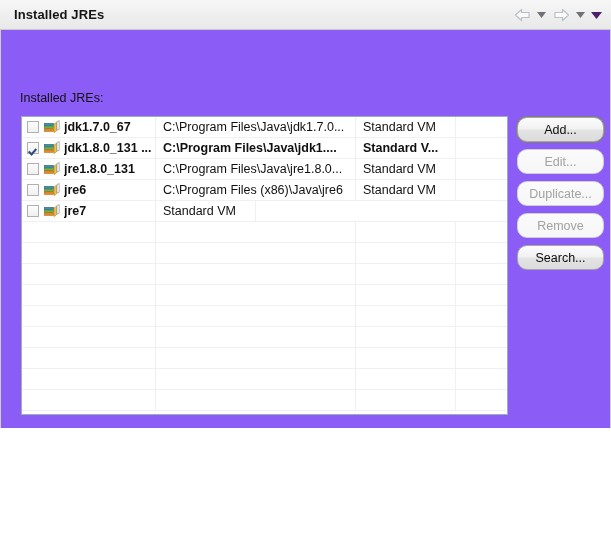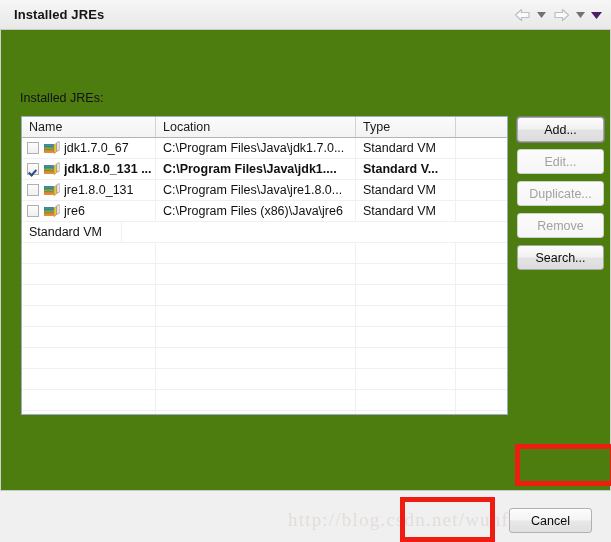--- a/index.html
+++ b/index.html
@@ -3,22 +3,22 @@
 <meta charset="utf-8">
 <style>
   html, body {
     margin: 0;
     padding: 0;
     background: #ffffff;
   }
   #root {
     position: relative;
     width: 611px;
-    height: 542px;
-    background: #4d7c0f;
+    height: 428px;
+    background: #8b5cf6;
     font-family: "Liberation Sans", sans-serif;
     font-size: 12px;
     color: #000000;
     overflow: hidden;
     box-sizing: border-box;
   }
 
   
   #titlebar {
     position: absolute;
@@ -113,21 +113,21 @@
     box-sizing: border-box;
     display: flex;
     align-items: center;
     border-right: 1px solid #eef1f4;
     overflow: hidden;
     white-space: nowrap;
     font-size: 12.5px;
     color: #101010;
     padding-left: 7px;
   }
-  .trow .td.col-name { padding-left: 5px; }
+  .trow .td.col-name { padding-left: 5px; font-weight: bold; }
   .trow.bold .td { font-weight: bold; }
 
   .cbox {
     width: 12px; height: 12px;
     box-sizing: border-box;
     border: 1px solid #b0b0b0;
     background: linear-gradient(to bottom, #fdfdfd, #f0f0f0);
     flex: 0 0 auto;
     position: relative;
     margin-right: 5px;
@@ -148,21 +148,21 @@
     position: relative;
   }
   .jre-icon svg { display: block; }
   .nametext { overflow: hidden; white-space: nowrap; text-overflow: clip; }
 
   
   .btn {
     box-sizing: border-box;
     background: linear-gradient(to bottom, #fcfcfc 0%, #f1f1f1 48%, #e3e3e3 52%, #dcdcdc 100%);
     border: 1px solid #a6a6a6;
-    border-radius: 3px;
+    border-radius: 10px;
     font-family: "Liberation Sans", sans-serif;
     font-size: 12.5px;
     color: #0c0c0c;
     display: flex;
     align-items: center;
     justify-content: center;
     padding: 10px;
     user-select: none;
   }
   .btn.disabled {
@@ -300,26 +300,20 @@
     </div>
   </div>
 
   <div id="frame-left"></div>
   <div id="frame-right"></div>
 
 
   <div id="listlabel">Installed JREs:</div>
 
   <div id="table">
-    <div id="thead">
-      <div class="th col-name">Name</div>
-      <div class="th col-loc">Location</div>
-      <div class="th col-type">Type</div>
-      <div class="th col-pad"></div>
-    </div>
     <div id="tbody">
         <div class="trow">
           <div class="td col-name">
             <span class="cbox"></span>
             <span class="jre-icon">
               <svg width="16" height="14" viewBox="0 0 16 14">
                 <rect x="0.5" y="3.5" width="9" height="2.4" fill="#3f8fa8" stroke="#2c6a7e" stroke-width="0.7"></rect>
                 <rect x="0.5" y="6.2" width="9" height="2.4" fill="#6fb24a" stroke="#4c8a31" stroke-width="0.7"></rect>
                 <rect x="0.5" y="8.9" width="9" height="2.4" fill="#e98b2a" stroke="#bf6a16" stroke-width="0.7"></rect>
                 <path d="M10 12.6 L10 4.2 L12.6 2.2 L12.6 10.6 Z" fill="#f2c14a" stroke="#b88c1d" stroke-width="0.7"></path>
@@ -380,20 +374,33 @@
                 <path d="M12.9 1.6 L15.2 0.6 L15.2 9.2 L12.9 10.2 Z" fill="#ffffff" stroke="#8e8e8e" stroke-width="0.7"></path>
               </svg>
             </span>
             <span class="nametext">jre6</span>
           </div>
           <div class="td col-loc">C:\Program Files (x86)\Java\jre6</div>
           <div class="td col-type">Standard VM</div>
           <div class="td col-pad"></div>
         </div>
         <div class="trow">
+          <div class="td col-name">
+            <span class="cbox"></span>
+            <span class="jre-icon">
+              <svg width="16" height="14" viewBox="0 0 16 14">
+                <rect x="0.5" y="3.5" width="9" height="2.4" fill="#3f8fa8" stroke="#2c6a7e" stroke-width="0.7"></rect>
+                <rect x="0.5" y="6.2" width="9" height="2.4" fill="#6fb24a" stroke="#4c8a31" stroke-width="0.7"></rect>
+                <rect x="0.5" y="8.9" width="9" height="2.4" fill="#e98b2a" stroke="#bf6a16" stroke-width="0.7"></rect>
+                <path d="M10 12.6 L10 4.2 L12.6 2.2 L12.6 10.6 Z" fill="#f2c14a" stroke="#b88c1d" stroke-width="0.7"></path>
+                <path d="M12.9 1.6 L15.2 0.6 L15.2 9.2 L12.9 10.2 Z" fill="#ffffff" stroke="#8e8e8e" stroke-width="0.7"></path>
+              </svg>
+            </span>
+            <span class="nametext">jre7</span>
+          </div>
           <div class="td col-type">Standard VM</div>
           <div class="td col-pad"></div>
         </div>
         <div class="trow">
           <div class="td col-name"></div>
           <div class="td col-loc"></div>
           <div class="td col-type"></div>
           <div class="td col-pad"></div>
         </div>
         <div class="trow">

